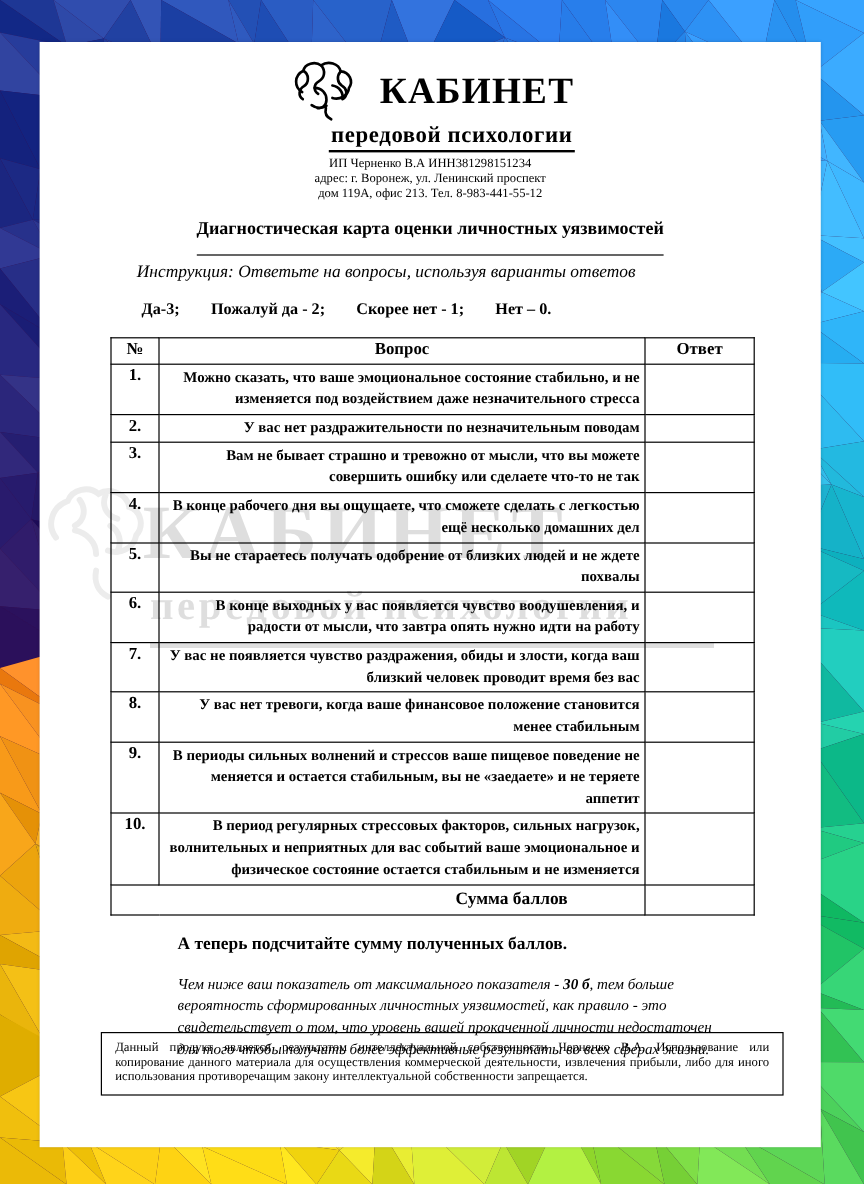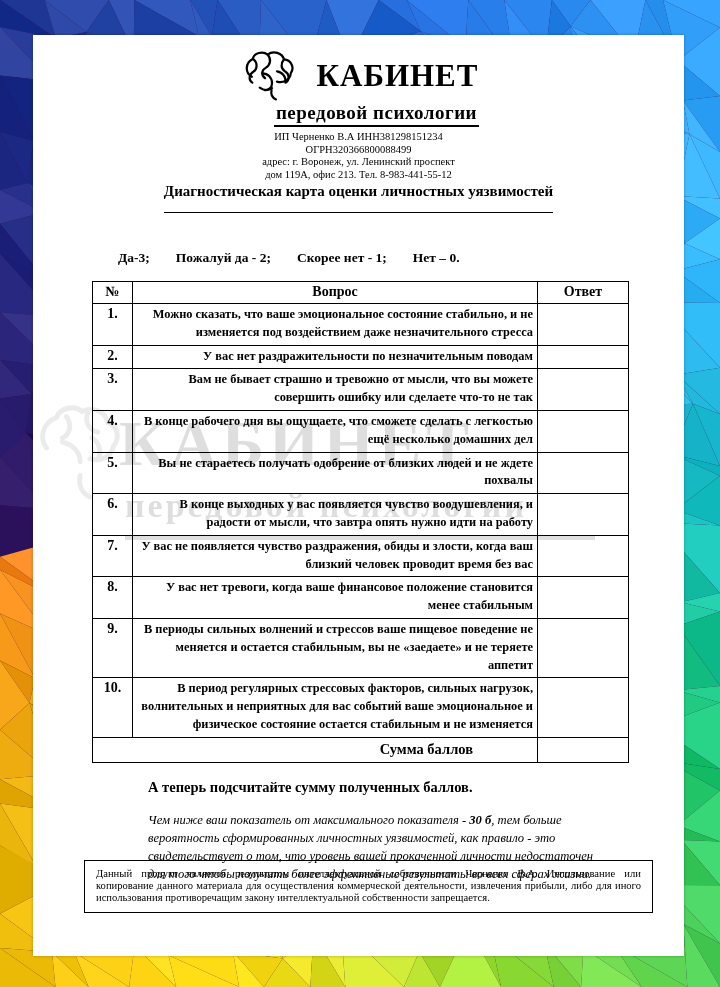--- a/index.html
+++ b/index.html
@@ -977,30 +977,30 @@
             <path d="M77 45c12 2 19 12 17 23"></path>
             <path d="M66 83c-2 9 2 16 9 19"></path>
             <path d="M42 78c8 6 18 6 25 1"></path>
           </g>
         </svg>
         <div class="brand-name">КАБИНЕТ</div>
       </div>
       <div class="brand-sub">передовой психологии</div>
       <div class="legal">
         <div>ИП Черненко В.А  ИНН381298151234</div>
-        <div>ОГРН320366800088499</div>
         <div>адрес: г. Воронеж, ул. Ленинский проспект</div>
         <div>дом 119А,  офис 213. Тел. 8-983-441-55-12</div>
       </div>
     </div>
 
     <div class="doc-title">
       <span>Диагностическая карта оценки личностных уязвимостей</span>
     </div>
 
+    <div class="instruction">Инструкция: Ответьте на вопросы, используя варианты ответов</div>
 
     <div class="scale-row">
       <span>Да-3;</span>
       <span>Пожалуй да - 2;</span>
       <span>Скорее нет - 1;</span>
       <span>Нет – 0.</span>
     </div>
 
     <table class="qtable">
       <colgroup>

